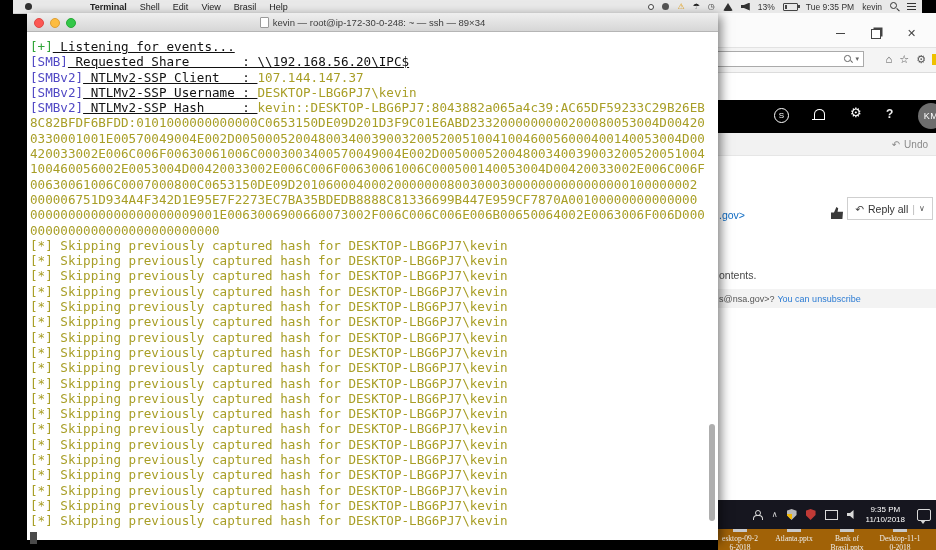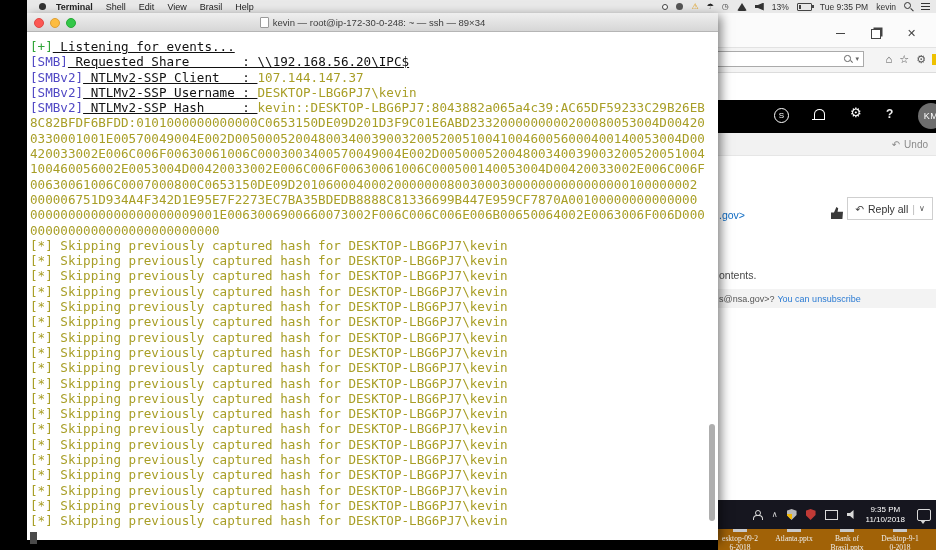--- a/index.html
+++ b/index.html
@@ -1,21 +1,21 @@
 <!DOCTYPE html>
 <html><head>
 <meta charset="utf-8">
 <style>
   html,body{margin:0;padding:0;background:#000;}
   .screen{position:relative;width:936px;height:550px;background:#000;overflow:hidden;
           font-family:"Liberation Sans",sans-serif;-webkit-font-smoothing:antialiased;}
 
   
-  .menubar{position:absolute;left:27px;top:0;width:909px;height:13px;background:#e9e9e9;
-           border-bottom:1px solid #cfcfcf;display:flex;align-items:center;font-size:9px;color:#222;}
+  .menubar{position:absolute;left:13px;top:0;width:909px;height:13px;background:#e9e9e9;
+           border-bottom:1px solid #cfcfcf;display:flex;align-items:center;font-size:9px;color:#222;gap:48px;}
   .apple{width:7px;height:7px;background:#333;border-radius:50% 50% 45% 45%;margin:0 10px 0 12px;flex:0 0 auto;}
   .menus{display:flex;gap:13px;}
   .menus span{white-space:nowrap;}
   .menus span:first-child{font-weight:bold;}
   .mb-right{margin-left:auto;display:flex;align-items:center;gap:8px;padding-right:6px;font-size:8.5px;color:#333;}
   .dot{width:7px;height:7px;border-radius:50%;background:#555;display:inline-block;}
   .dot.ring{background:#fff;border:1.5px solid #444;width:4px;height:4px;}
   .warn{color:#e09c12;font-size:8px;line-height:8px;}
   .umb{font-size:8px;line-height:8px;color:#222;}
   .clockg{font-size:8px;color:#444;}
@@ -208,21 +208,21 @@
           <div>6-2018</div>
         </div>
         <div class="dfile">
           <div>Atlanta.pptx</div>
         </div>
         <div class="dfile">
           <div>Bank of</div>
           <div>Brasil.pptx</div>
         </div>
         <div class="dfile">
-          <div>Desktop-9-1</div>
+          <div>Desktop-11-1</div>
           <div>0-2018</div>
         </div>
       </div>
   </div>
 
   <div class="terminal">
     <div class="term-titlebar">
       <div class="lights">
         <span class="lt-close"></span>
         <span class="lt-min"></span>

